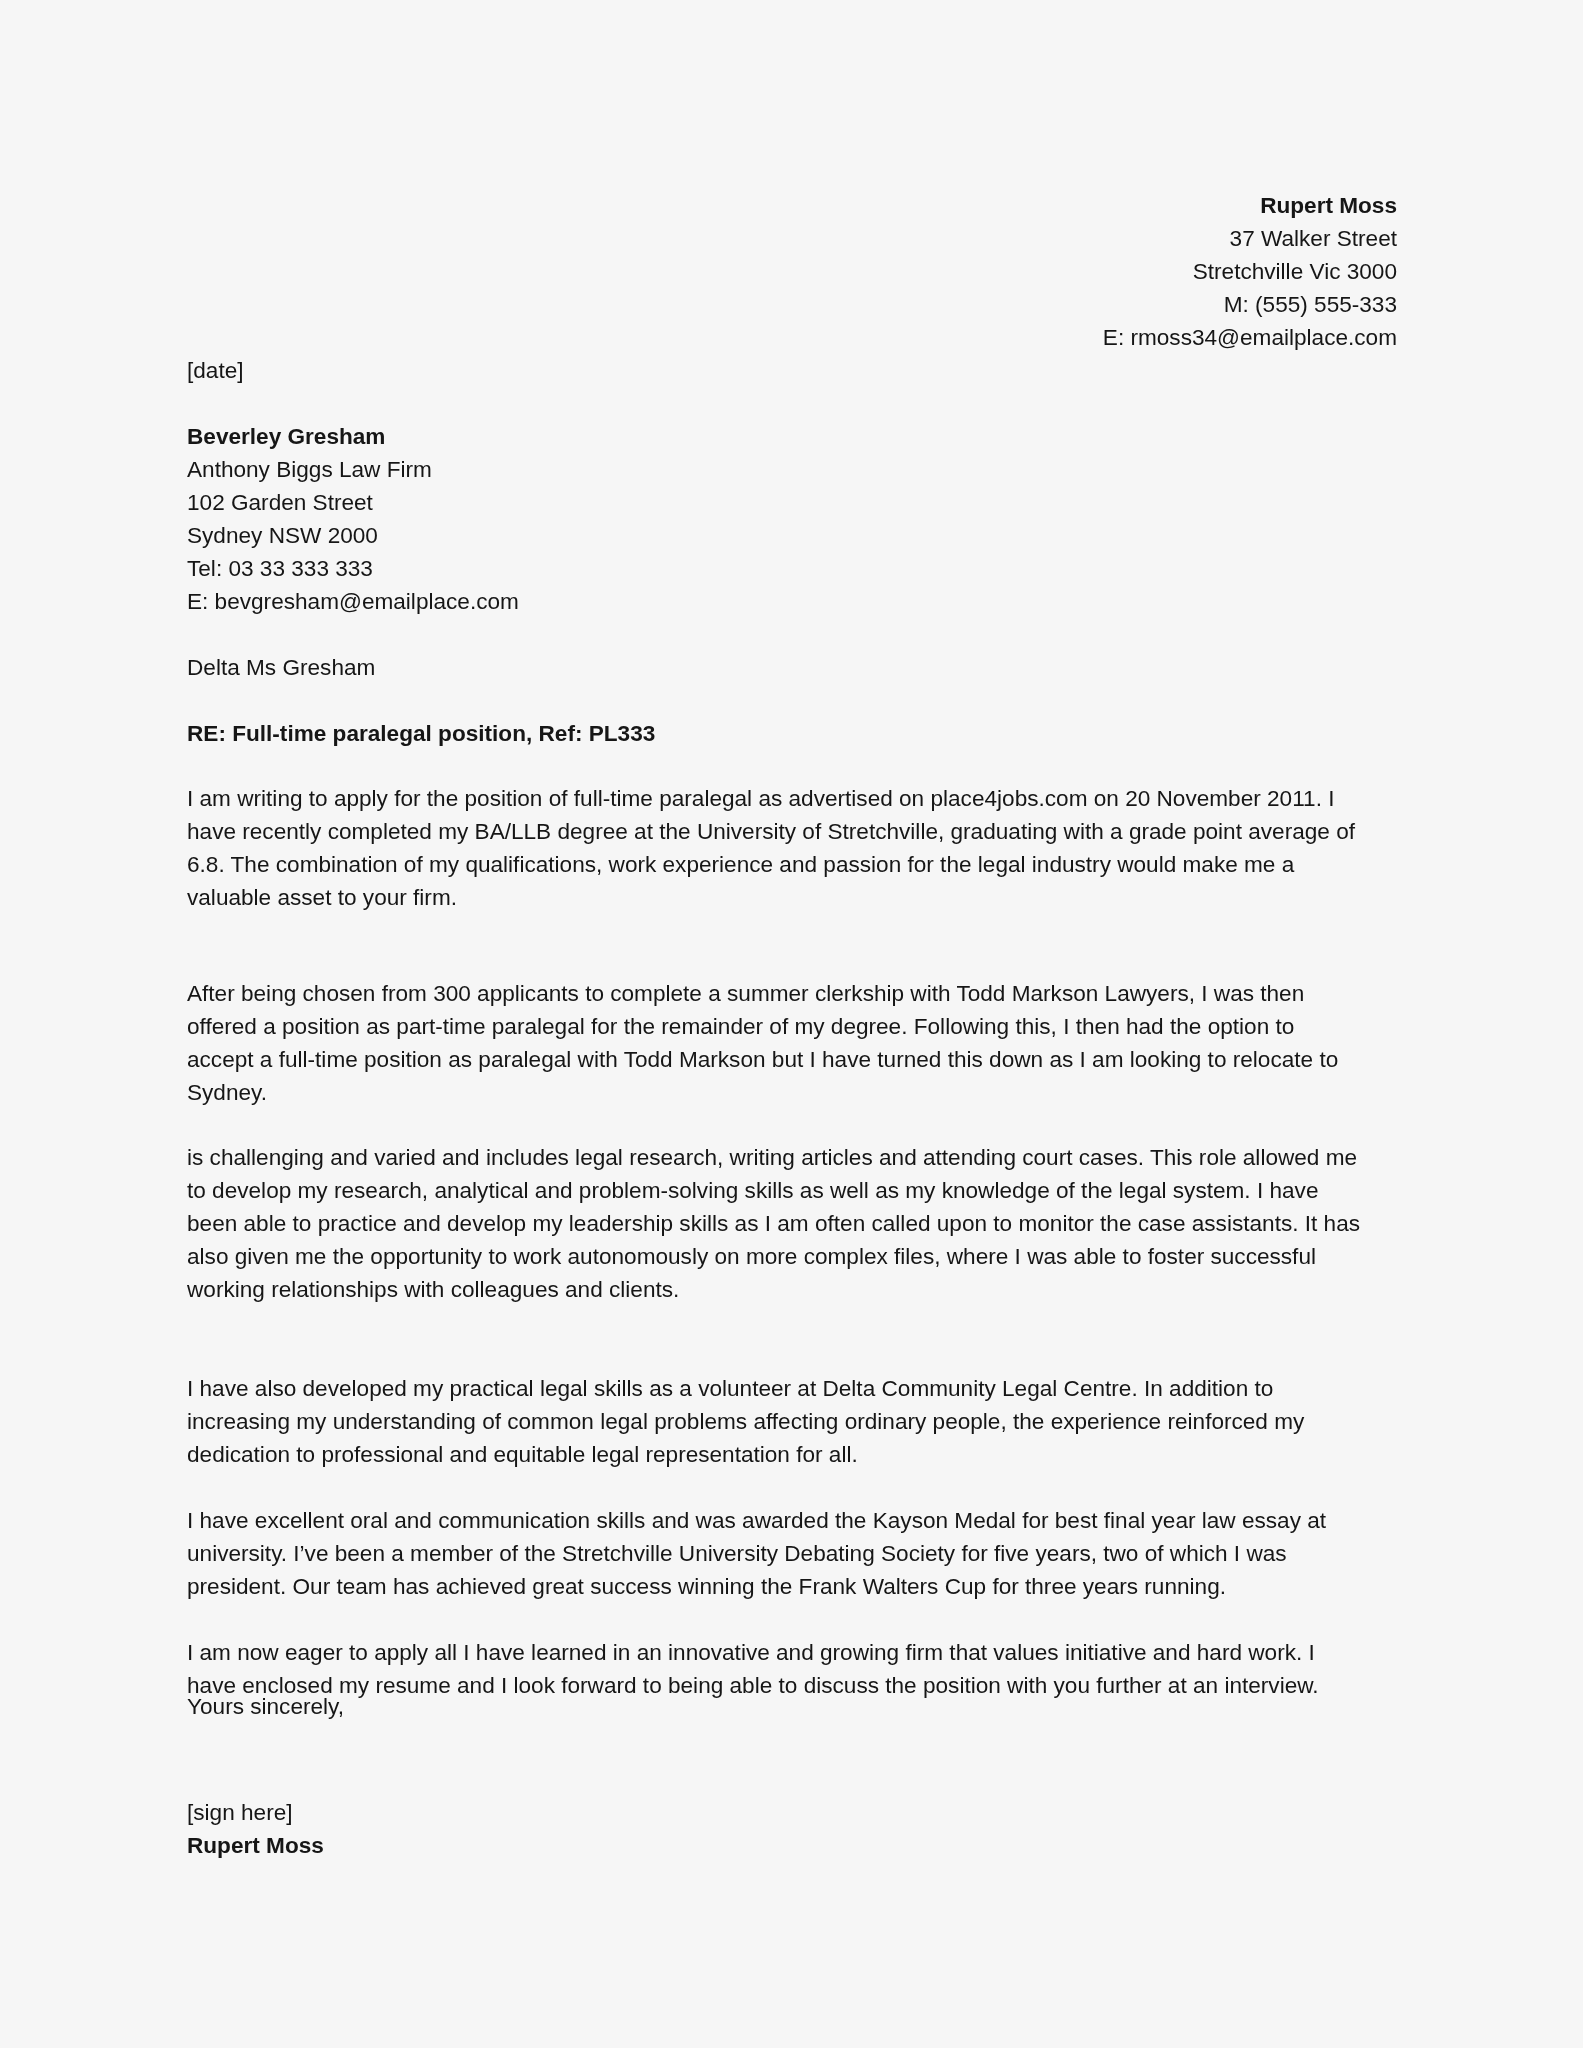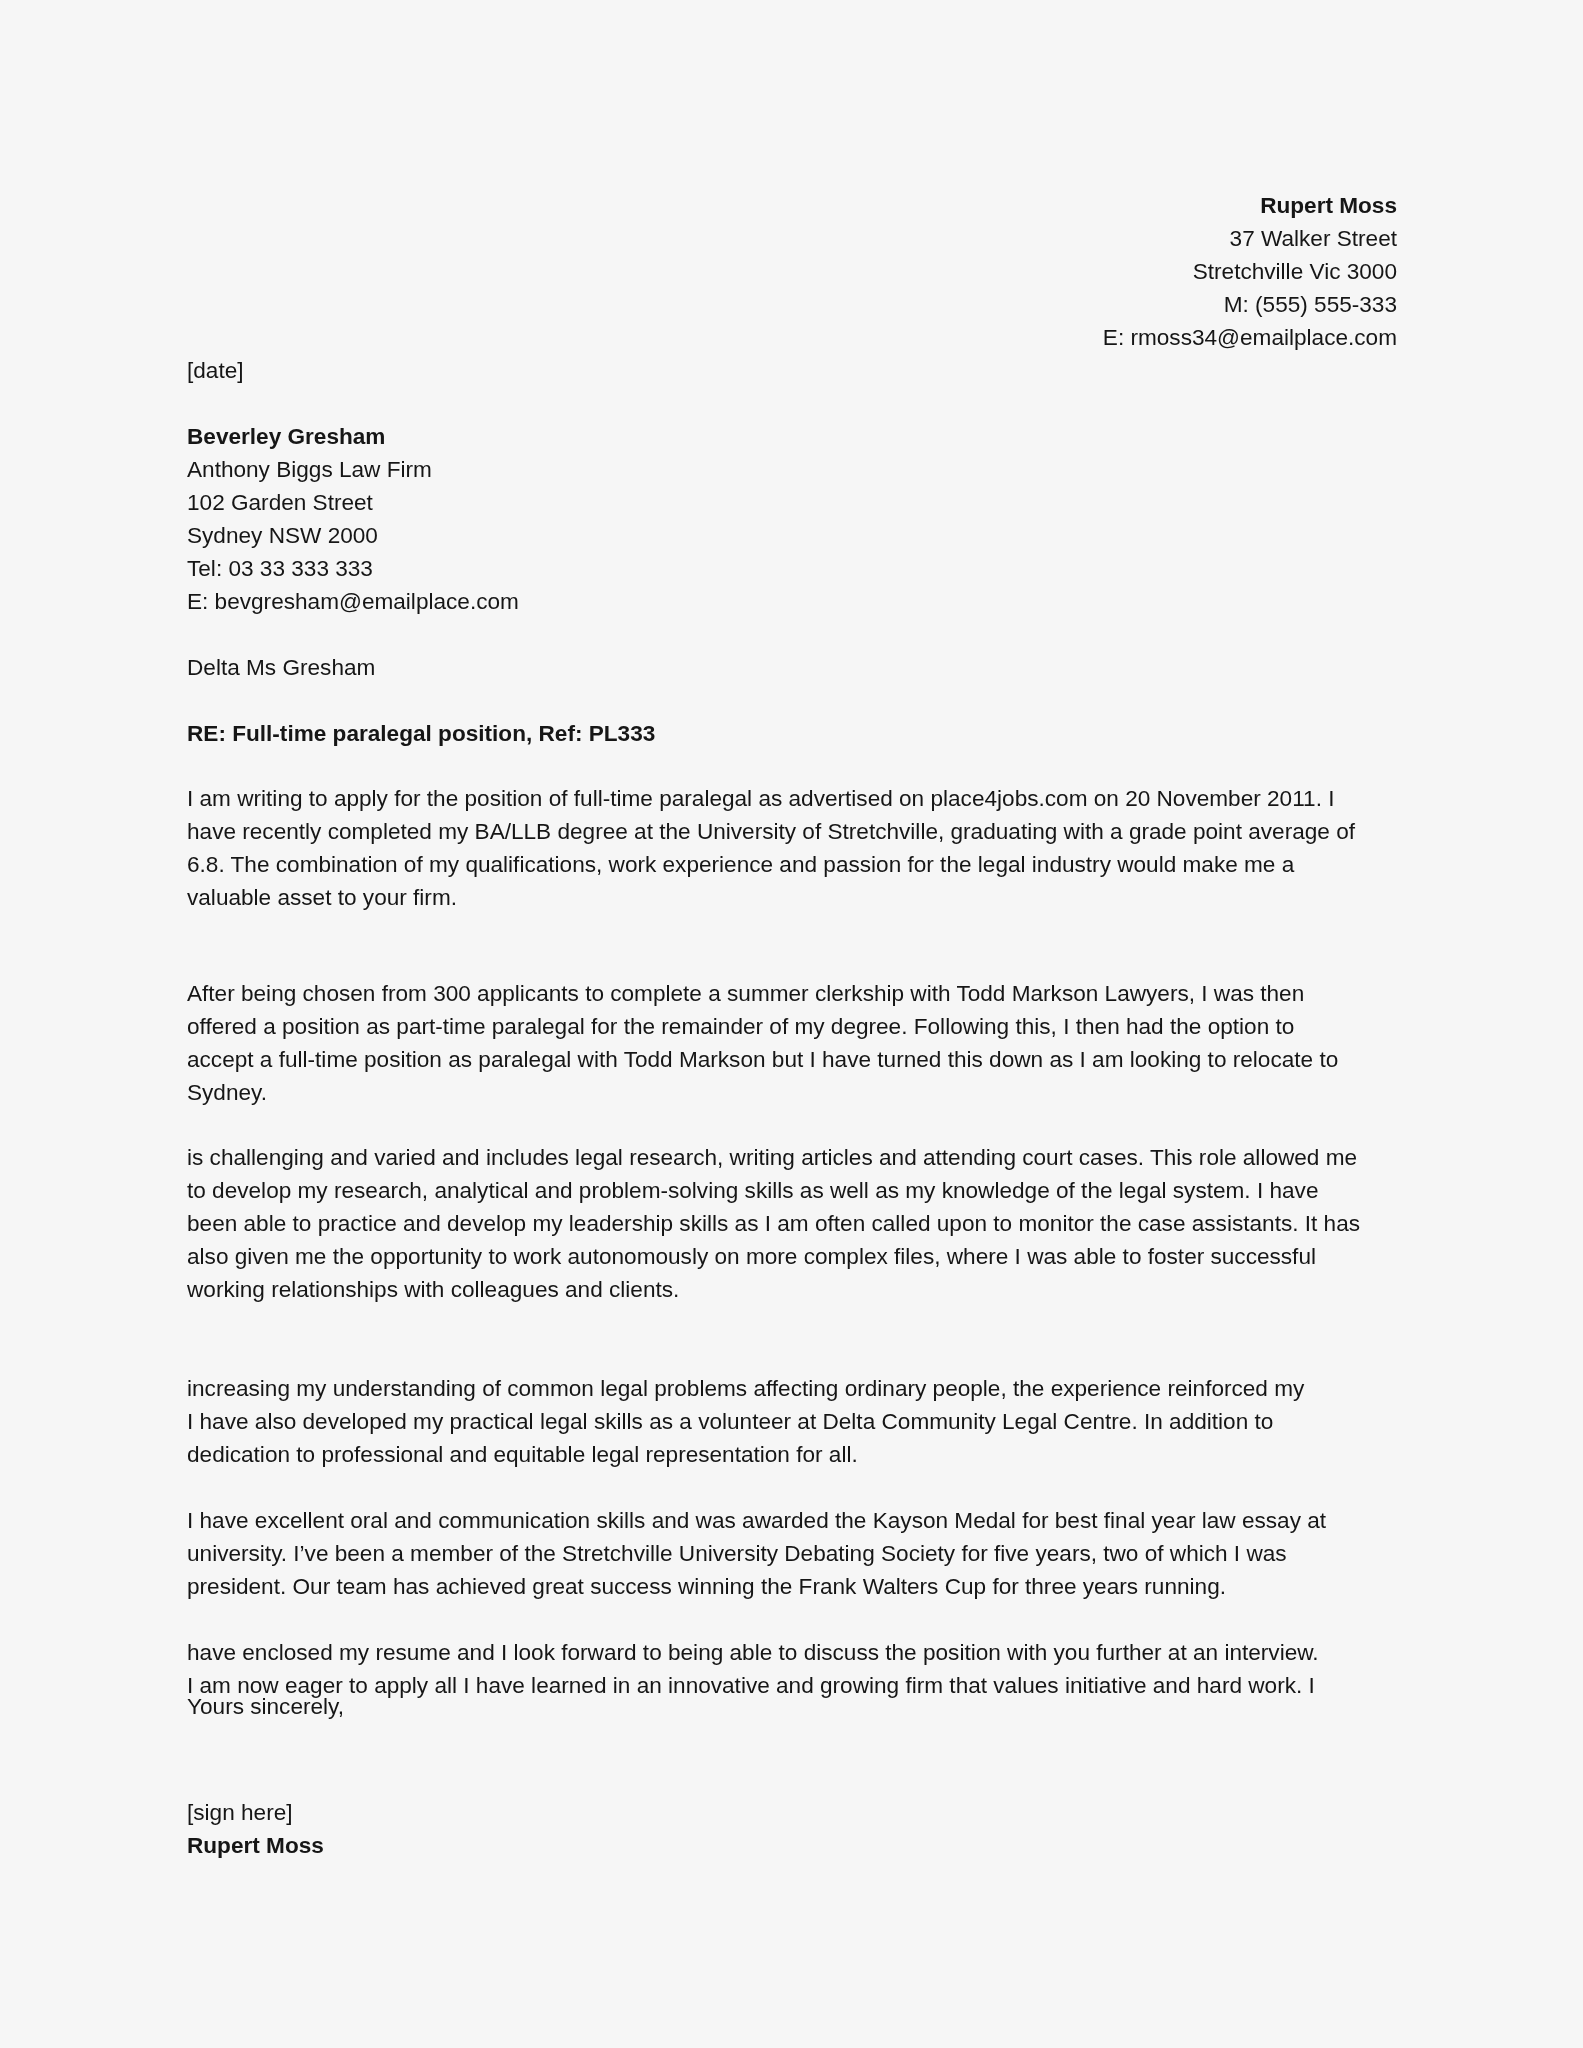--- a/index.html
+++ b/index.html
@@ -85,34 +85,34 @@
 
   <div class="block" style="top:1141px">
     <span class="line">is challenging and varied and includes legal research, writing articles and attending court cases. This role allowed me</span>
     <span class="line">to develop my research, analytical and problem-solving skills as well as my knowledge of the legal system. I have</span>
     <span class="line">been able to practice and develop my leadership skills as I am often called upon to monitor the case assistants. It has</span>
     <span class="line">also given me the opportunity to work autonomously on more complex files, where I was able to foster successful</span>
     <span class="line">working relationships with colleagues and clients.</span>
   </div>
 
   <div class="block" style="top:1372px">
+    <span class="line">I have also developed my practical legal skills as a volunteer at Delta Community Legal Centre. In addition to</span>
     <span class="line">increasing my understanding of common legal problems affecting ordinary people, the experience reinforced my</span>
-    <span class="line">I have also developed my practical legal skills as a volunteer at Delta Community Legal Centre. In addition to</span>
     <span class="line">dedication to professional and equitable legal representation for all.</span>
   </div>
 
   <div class="block" style="top:1504px">
     <span class="line">I have excellent oral and communication skills and was awarded the Kayson Medal for best final year law essay at</span>
     <span class="line">university. I’ve been a member of the Stretchville University Debating Society for five years, two of which I was</span>
     <span class="line">president. Our team has achieved great success winning the Frank Walters Cup for three years running.</span>
   </div>
 
   <div class="block" style="top:1636px">
+    <span class="line">I am now eager to apply all I have learned in an innovative and growing firm that values initiative and hard work. I</span>
     <span class="line">have enclosed my resume and I look forward to being able to discuss the position with you further at an interview.</span>
-    <span class="line">I am now eager to apply all I have learned in an innovative and growing firm that values initiative and hard work. I</span>
   </div>
 
   <div>
     <div class="line left" style="top:1690px">Yours sincerely,</div>
     <div class="line left" style="top:1796px">[sign here]</div>
     <div class="line left bold" style="top:1829px">Rupert Moss</div>
   </div>
 
 </div>
 

